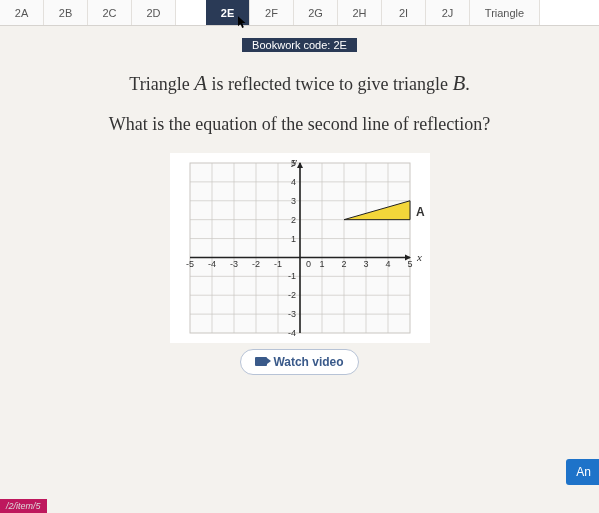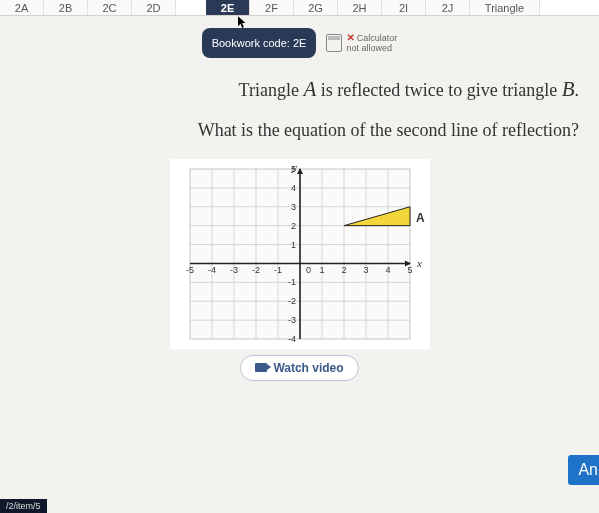--- a/index.html
+++ b/index.html
@@ -8,21 +8,21 @@
     background: #f4f2ee;
     width: 599px;
     height: 513px;
     overflow: hidden;
     position: relative;
   }
   .tab-bar {
     display: flex;
     background: #fff;
     border-bottom: 1px solid #d6d3cf;
-    height: 16px;
+    height: 26px;
     align-items: stretch;
   }
   .tab {
     flex: 0 0 auto;
     min-width: 44px;
     padding: 0 10px;
     font-size: 11px;
     color: #555;
     display: flex;
     align-items: center;
@@ -42,22 +42,22 @@
     display: flex;
     justify-content: center;
     align-items: center;
     gap: 10px;
     padding: 12px 0 8px;
   }
   .bookwork {
     background: #2a3a56;
     color: #fff;
     font-size: 11px;
-    padding: 9px 10px;
-    border-radius: 8px;
+    padding: 1px 10px;
+    border-radius: 0;
   }
   .calc-box {
     display: flex;
     align-items: center;
     gap: 4px;
     color: #666;
     font-size: 9px;
     line-height: 1.1;
   }
   .calc-icon {
@@ -66,21 +66,21 @@
     position: relative;
     display: flex; flex-direction: column;
   }
   .calc-icon::before {
     content: ""; display: block;
     margin: 1px; height: 4px; background: #bbb;
   }
   .calc-x { color: #c0392b; font-weight: bold; font-size: 10px; margin-right: 2px;}
   .question {
     padding: 0 20px;
-    text-align: right;
+    text-align: center;
   }
   .question p {
     font-family: Georgia, 'Times New Roman', serif;
     font-size: 18px;
     color: #333;
     margin: 10px 0 16px;
     line-height: 1.3;
   }
   .mathvar { font-style: italic; font-family: Georgia, serif; }
   .chart-wrap {
@@ -115,31 +115,32 @@
     content: ""; position: absolute; right: -4px; top: 1px;
     border-left: 4px solid #3a5a8a;
     border-top: 3.5px solid transparent;
     border-bottom: 3.5px solid transparent;
   }
   .ans-btn {
     position: absolute;
     right: 0; bottom: 28px;
     background: #1e73c9;
     color: #fff;
-    font-size: 16px;
-    padding: 6px 1px 6px 10px;
+    font-size: 12px;
+    padding: 6px 8px 6px 10px;
     border-radius: 3px 0 0 3px;
   }
   .footer-tag {
     position: absolute;
     left: 0; bottom: 0;
-    background: #0f172a;
+    background: #be185d;
     color: #ddd;
     font-size: 9px;
     padding: 2px 6px;
+    font-style: italic;
   }
   .cursor {
     position: absolute;
     top: 16px; left: 238px;
     width: 10px; height: 14px;
     pointer-events: none;
   }
 </style>
 </head>
 <body>
@@ -157,27 +158,20 @@
   <div class="tab">2J</div>
   <div class="tab summary">Triangle</div>
 </div>
 
 <svg class="cursor" viewBox="0 0 12 16">
     <path d="M0 0 L0 12 L3 9 L5 14 L7 13 L5 8 L9 8 Z" fill="#000"></path>
   </svg>
 
 <div class="below-tabs">
   <div class="bookwork">Bookwork code: 2E</div>
-  <div class="calc-box">
-    <div class="calc-icon"></div>
-    <div>
-      <div><span class="calc-x">✕</span><span>Calculator</span></div>
-      <div>not allowed</div>
-    </div>
-  </div>
 </div>
 
 <div class="question">
   <p>
     <span>Triangle </span><span class="mathvar" style="font-size:21px">A</span><span> is reflected twice to give triangle </span><span class="mathvar" style="font-size:21px">B</span><span>.</span>
   </p>
   <p>What is the equation of the second line of reflection?</p>
 </div>
 
 <div class="chart-wrap">

